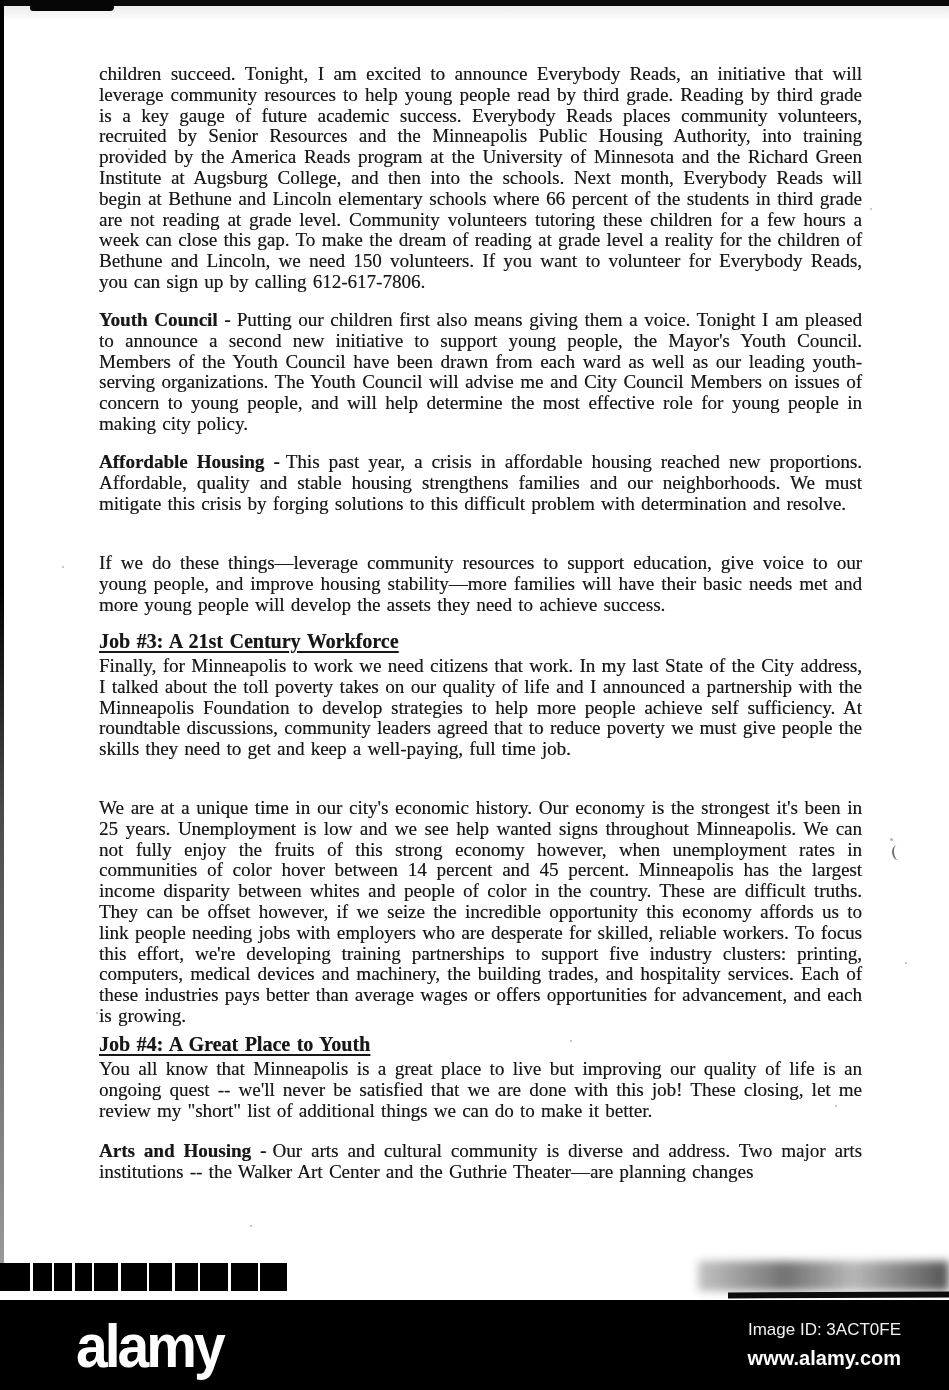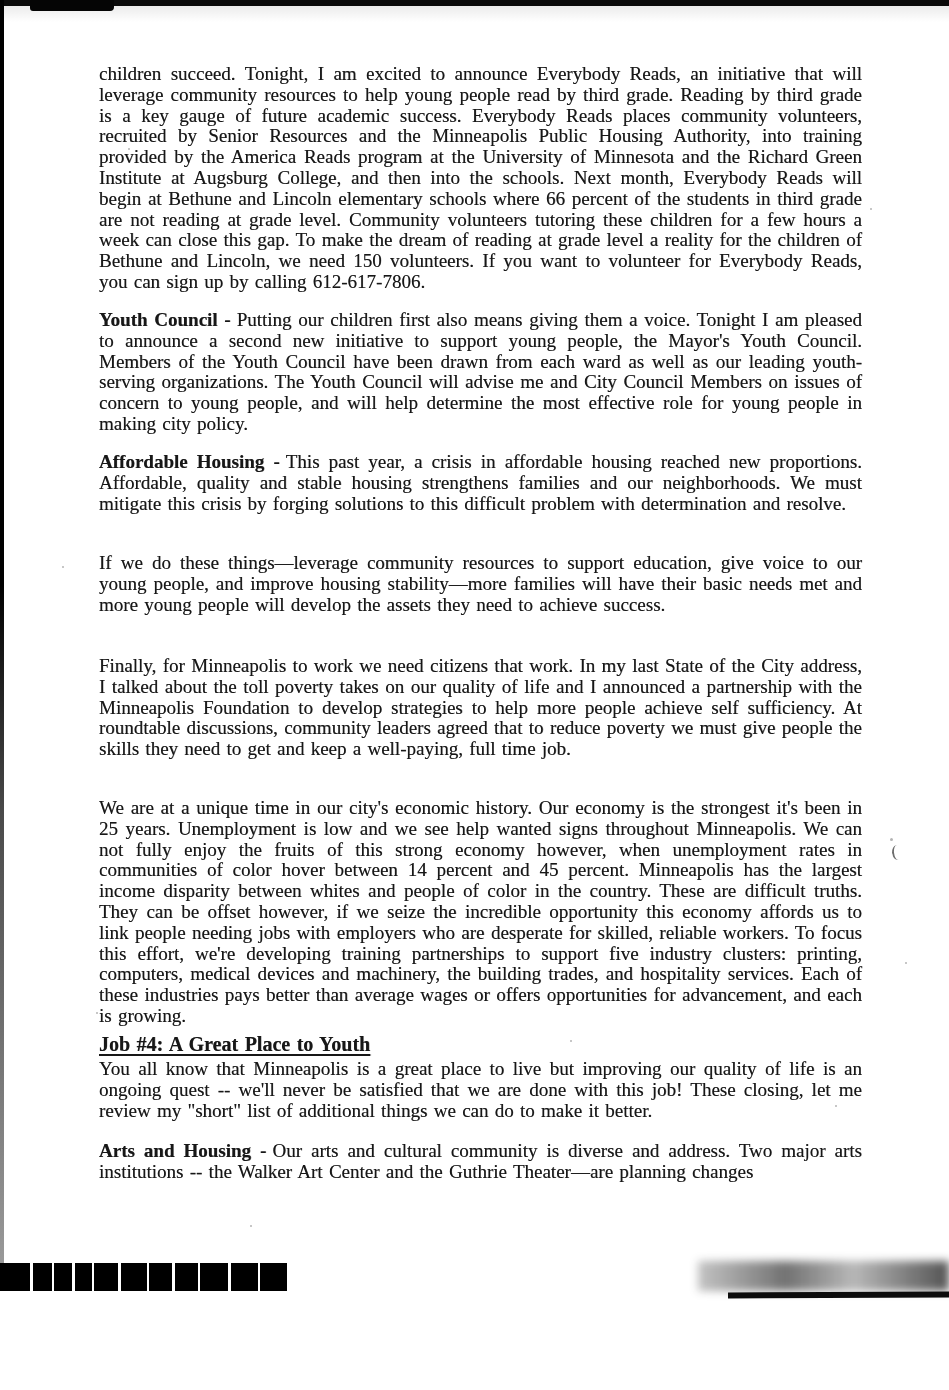--- a/index.html
+++ b/index.html
@@ -74,20 +74,21 @@
   <div class="doc">
 
     <p class="blk" style="top:64px"><span>children succeed. Tonight, I am excited to announce Everybody Reads, an initiative that will leverage community resources to help young people read by third grade. Reading by third grade is a key gauge of future academic success. Everybody Reads places community volunteers, recruited by Senior Resources and the Minneapolis Public Housing Authority, into training provided by the America Reads program at the University of Minnesota and the Richard Green Institute at Augsburg College, and then into the schools. Next month, Everybody Reads will begin at Bethune and Lincoln elementary schools where 66 percent of the students in third grade are not reading at grade level. Community volunteers tutoring these children for a few hours a week can close this gap. To make the dream of reading at grade level a reality for the children of Bethune and Lincoln, we need 150 volunteers. If you want to volunteer for Everybody Reads, you can sign up by calling 612-617-7806.</span></p>
 
     <p class="blk" style="top:310px"><b class="lead">Youth Council -</b><span>Putting our children first also means giving them a voice. Tonight I am pleased to announce a second new initiative to support young people, the Mayor's Youth Council. Members of the Youth Council have been drawn from each ward as well as our leading youth-serving organizations. The Youth Council will advise me and City Council Members on issues of concern to young people, and will help determine the most effective role for young people in making city policy.</span></p>
 
     <p class="blk" style="top:452px"><b class="lead">Affordable Housing -</b><span>This past year, a crisis in affordable housing reached new proportions. Affordable, quality and stable housing strengthens families and our neighborhoods. We must mitigate this crisis by forging solutions to this difficult problem with determination and resolve.</span></p>
 
     <p class="blk" style="top:553px"><span>If we do these things—leverage community resources to support education, give voice to our young people, and improve housing stability—more families will have their basic needs met and more young people will develop the assets they need to achieve success.</span></p>
 
+    <h2 class="blk hd" style="top:631px">Job #3: A 21st Century Workforce</h2>
 
     <p class="blk" style="top:656px"><span>Finally, for Minneapolis to work we need citizens that work. In my last State of the City address, I talked about the toll poverty takes on our quality of life and I announced a partnership with the Minneapolis Foundation to develop strategies to help more people achieve self sufficiency. At roundtable discussions, community leaders agreed that to reduce poverty we must give people the skills they need to get and keep a well-paying, full time job.</span></p>
 
     <p class="blk" style="top:798px"><span>We are at a unique time in our city's economic history. Our economy is the strongest it's been in 25 years. Unemployment is low and we see help wanted signs throughout Minneapolis. We can not fully enjoy the fruits of this strong economy however, when unemployment rates in communities of color hover between 14 percent and 45 percent. Minneapolis has the largest income disparity between whites and people of color in the country. These are difficult truths. They can be offset however, if we seize the incredible opportunity this economy affords us to link people needing jobs with employers who are desperate for skilled, reliable workers. To focus this effort, we're developing training partnerships to support five industry clusters: printing, computers, medical devices and machinery, the building trades, and hospitality services. Each of these industries pays better than average wages or offers opportunities for advancement, and each is growing.</span></p>
 
     <h2 class="blk hd" style="top:1034px">Job #4: A Great Place to Youth</h2>
 
     <p class="blk" style="top:1059px"><span>You all know that Minneapolis is a great place to live but improving our quality of life is an ongoing quest -- we'll never be satisfied that we are done with this job! These closing, let me review my "short" list of additional things we can do to make it better.</span></p>
 
     <p class="blk" style="top:1141px"><b class="lead">Arts and Housing -</b><span>Our arts and cultural community is diverse and address. Two major arts institutions -- the Walker Art Center and the Guthrie Theater—are planning changes</span></p>
@@ -103,14 +104,21 @@
   <div class="spk s3"></div>
   <div class="spk s4"></div>
   <div class="spk s5"></div>
   <div class="spk s6"></div>
   <div class="spk s7"></div>
   <div class="spk s8"></div>
   <div class="spk s9"></div>
   <div class="spk s10"></div>
   <div class="paren-mark"></div>
 
+  <div class="footer">
+    <div class="alamy-logo">alamy</div>
+    <div class="footer-meta">
+      <div class="footer-imgid">Image ID: 3ACT0FE</div>
+      <div class="footer-url">www.alamy.com</div>
+    </div>
+  </div>
 
 </div>
 
 </body></html>

